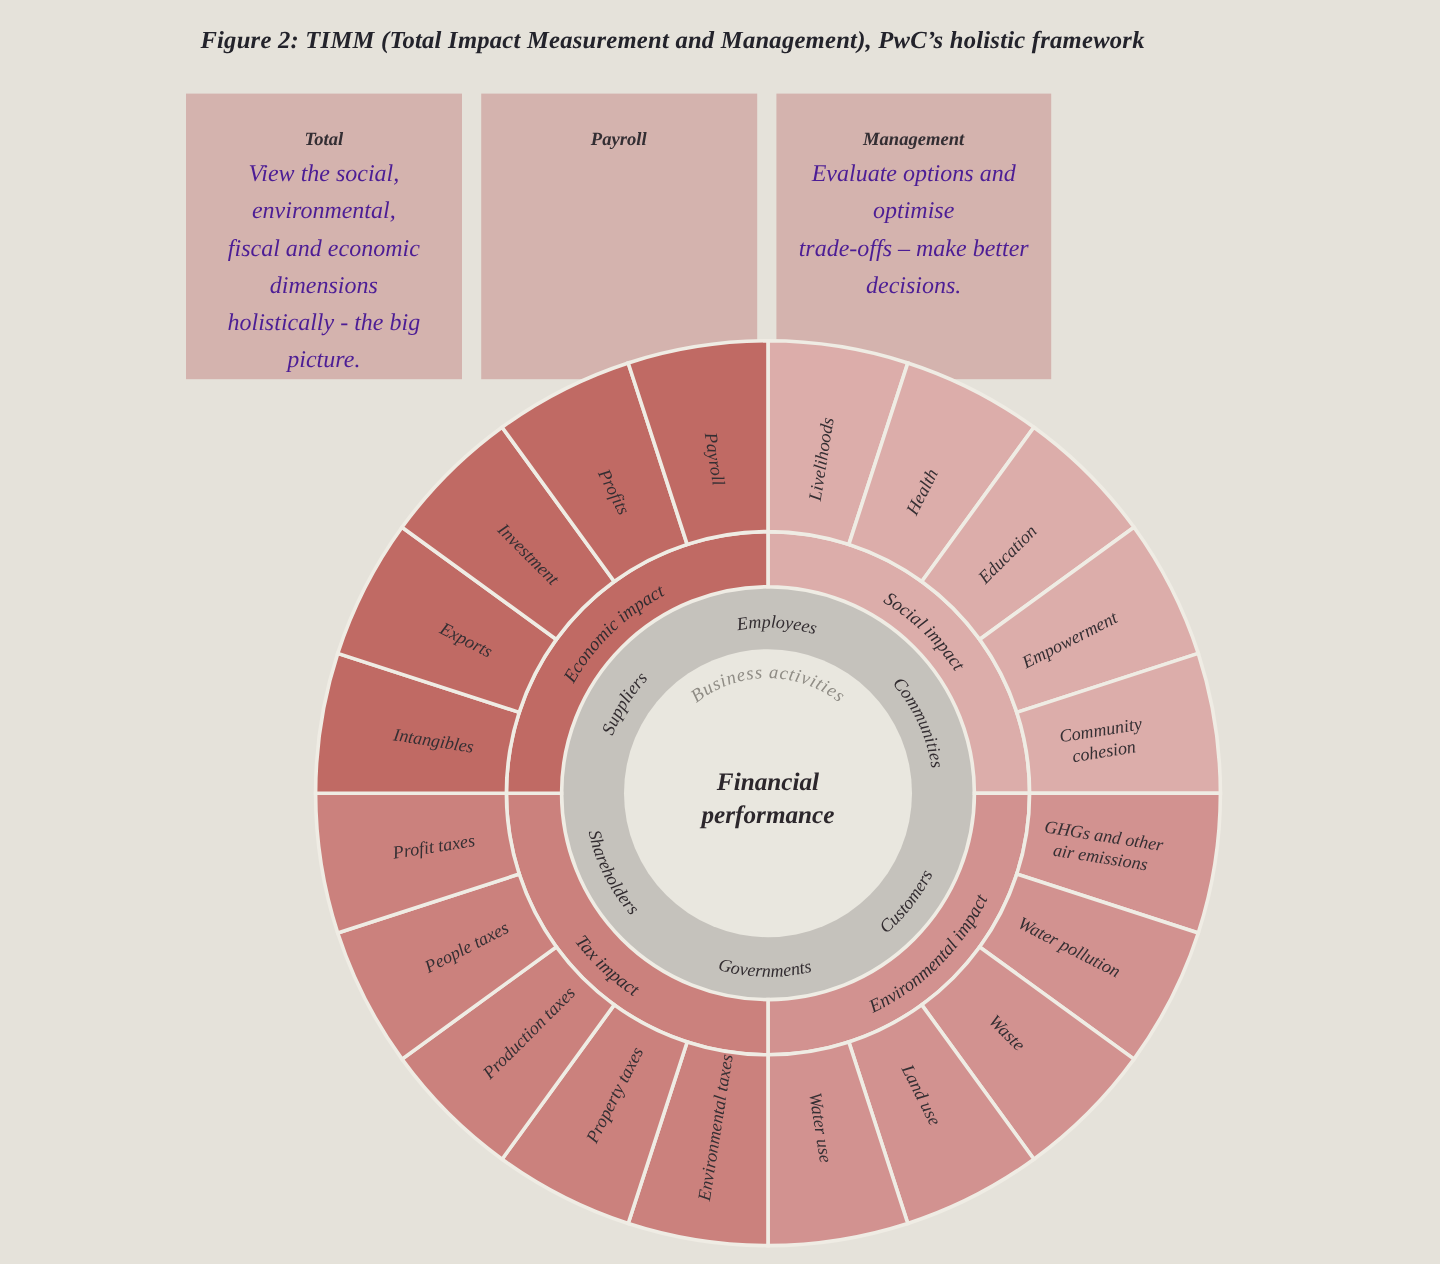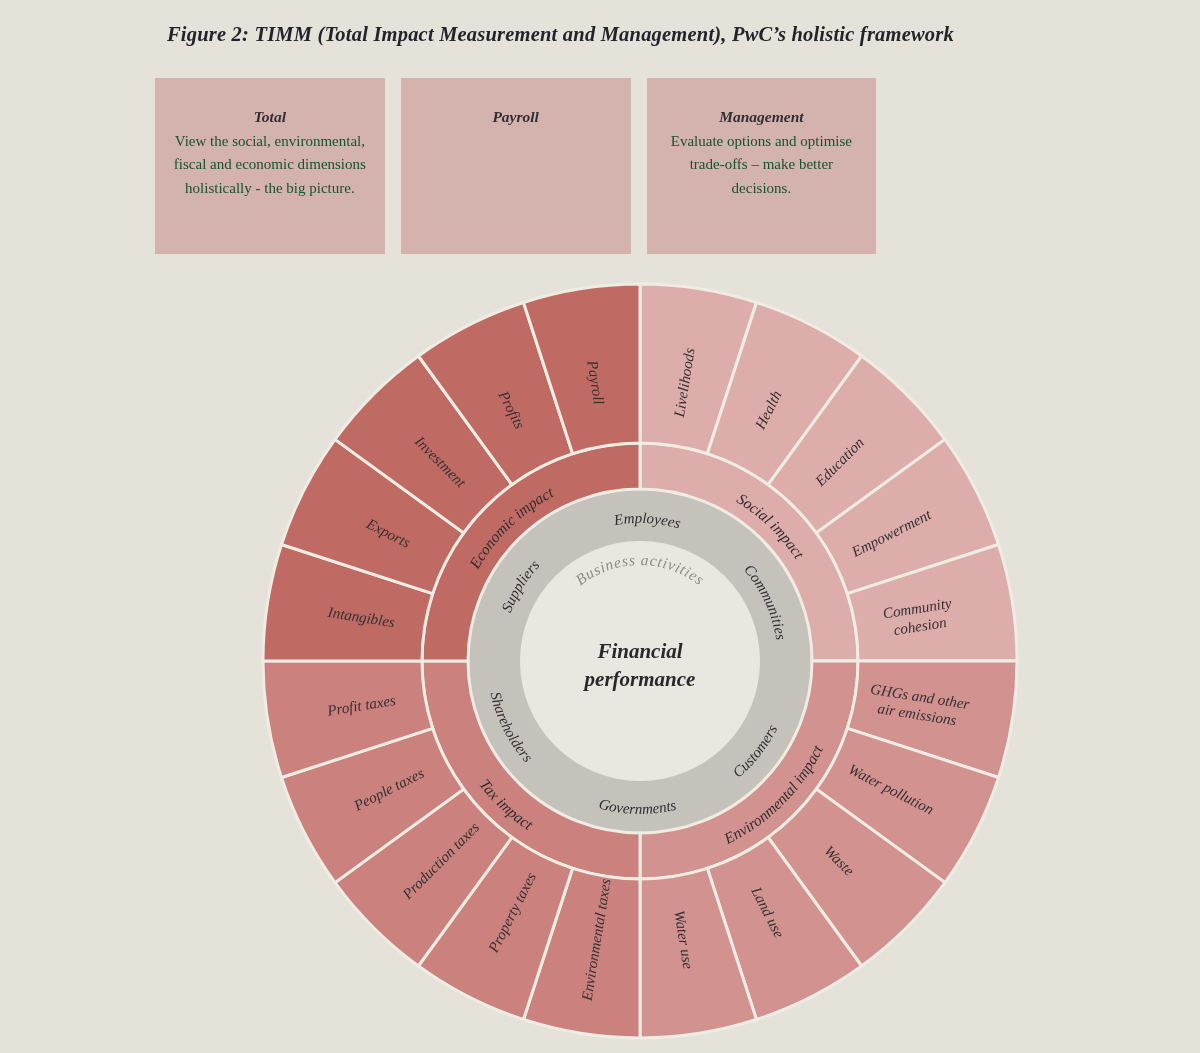--- a/index.html
+++ b/index.html
@@ -25,22 +25,22 @@
     padding:30px 14px 0 14px;
     box-sizing:border-box;
   }
   .pillar h2{
     margin:0 0 4px 0;
     font-style:italic;font-weight:bold;font-size:15.5px;
     color:#332e33;
   }
   .pillar p{
     margin:0;
-    font-size:15px;line-height:1.55;
-    color:#14532d;
+    font-style:italic;font-size:20px;line-height:1.55;
+    color:#4c1d95;
     white-space:pre-line;
   }
   .sunburst-wrap{
     position:absolute;left:259px;top:280px;width:762px;height:762px;
   }
   svg text{pointer-events:none;}
   .seglabel{font:italic 15px "Liberation Serif","DejaVu Serif",serif;fill:#352f33;}
   .qlabel{font:italic 15.5px "Liberation Serif","DejaVu Serif",serif;fill:#322c30;}
   .stakeholder{font:italic 15px "Liberation Serif","DejaVu Serif",serif;fill:#322c30;}
   .bizact{font:italic 15.5px "Liberation Serif","DejaVu Serif",serif;fill:#8f8c85;letter-spacing:.05em;}

